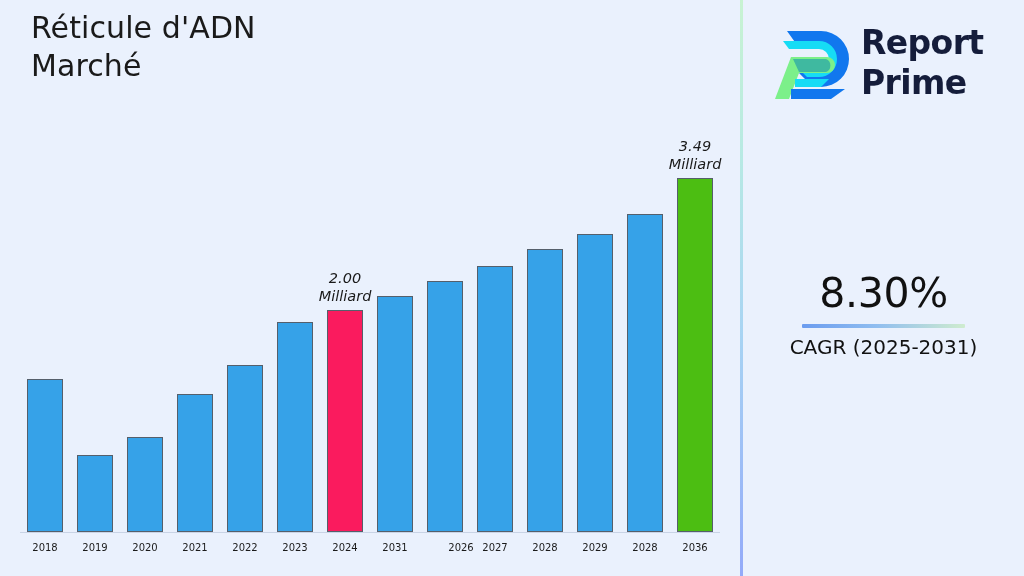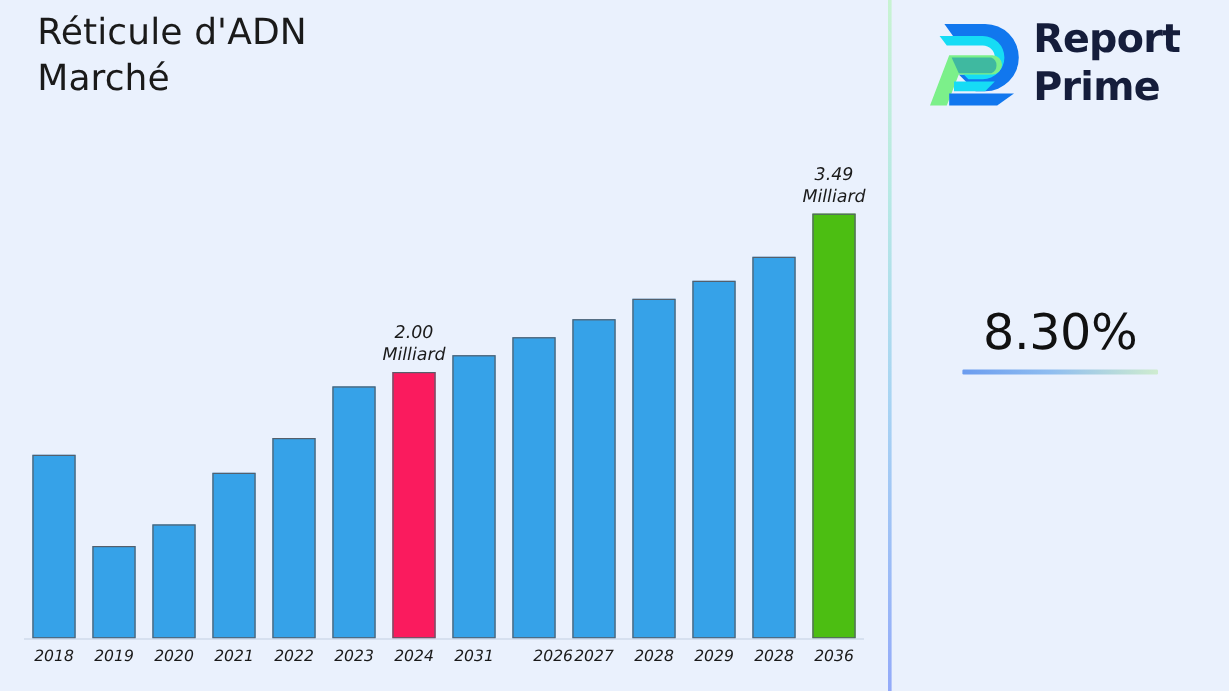--- a/index.html
+++ b/index.html
@@ -104,24 +104,23 @@
     position: absolute;
     left: 0;
     top: 538px;
     width: 740px;
     height: 26px;
   }
   .x-tick {
     position: absolute;
     width: 50px;
     text-align: center;
-    font-size: 13px;
+    font-size: 10px;
     line-height: 20px;
     color: #1a1a1a;
-    font-style: italic;
   }
 
   
   #panel-divider {
     position: absolute;
     left: 740px;
     top: 0;
     width: 3px;
     height: 576px;
     background: linear-gradient(to bottom, #c8f3d2 0%, #b7e9e4 28%, #a8d4f3 58%, #93aaf9 100%);
@@ -132,21 +131,21 @@
     position: absolute;
     left: 743px;
     top: 0;
     width: 281px;
     height: 576px;
   }
 
   #logo-block {
     position: absolute;
     left: 26px;
-    top: 10px;
+    top: 21px;
     width: 240px;
     height: 88px;
   }
   #logo-mark {
     position: absolute;
     left: 0;
     top: 2px;
     width: 86px;
     height: 84px;
   }
@@ -158,21 +157,21 @@
     line-height: 40px;
     font-weight: bold;
     color: #151d3b;
     letter-spacing: -0.6px;
     white-space: pre-line;
   }
 
   #cagr-block {
     position: absolute;
     left: 0;
-    top: 252px;
+    top: 268px;
     width: 281px;
   }
   #cagr-value {
     text-align: center;
     font-size: 41px;
     line-height: 50px;
     color: #111111;
     font-weight: 400;
     letter-spacing: -0.3px;
   }
@@ -284,17 +283,18 @@
         <path d="M22 66 H76 L62 76 H22 Z" fill="#1177ee"></path>
         <path d="M26 56 H60 L52 64 H26 Z" fill="#16dcf5"></path>
       </svg>
       <div id="logo-wordmark">Report
 Prime</div>
     </div>
 
     <div id="cagr-block">
       <div id="cagr-value">8.30%</div>
       <div id="cagr-rule"></div>
+      <div id="cagr-caption">CAGR (2025-2031)</div>
     </div>
 
   </div>
 
 </div>
 
 </body></html>

